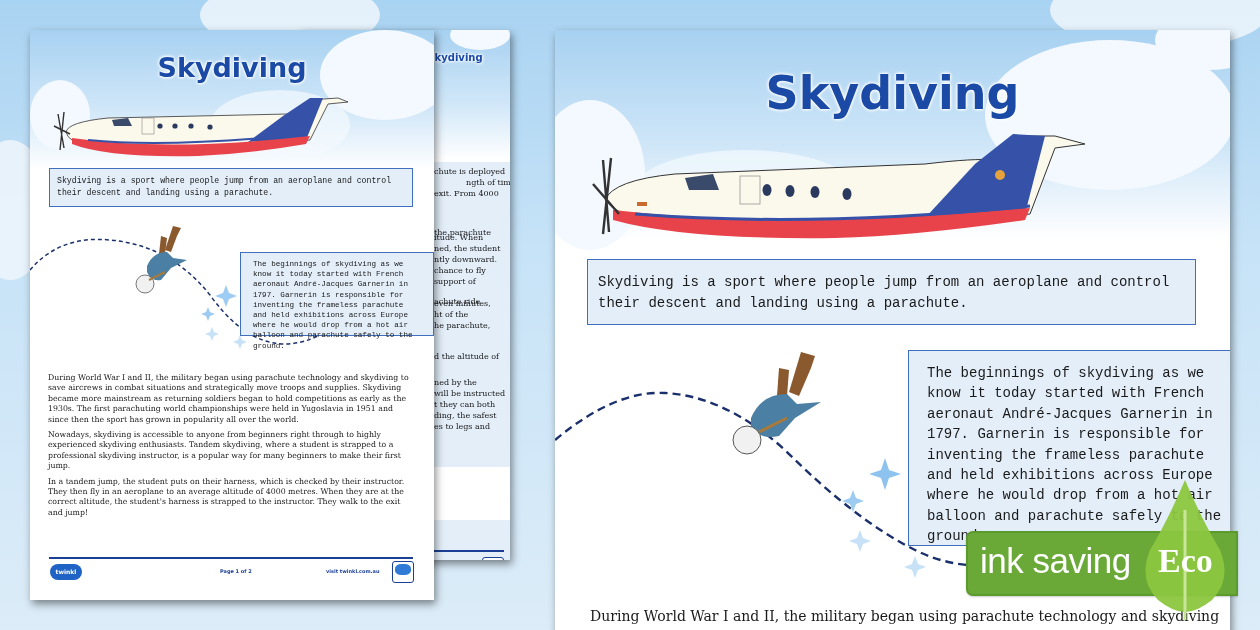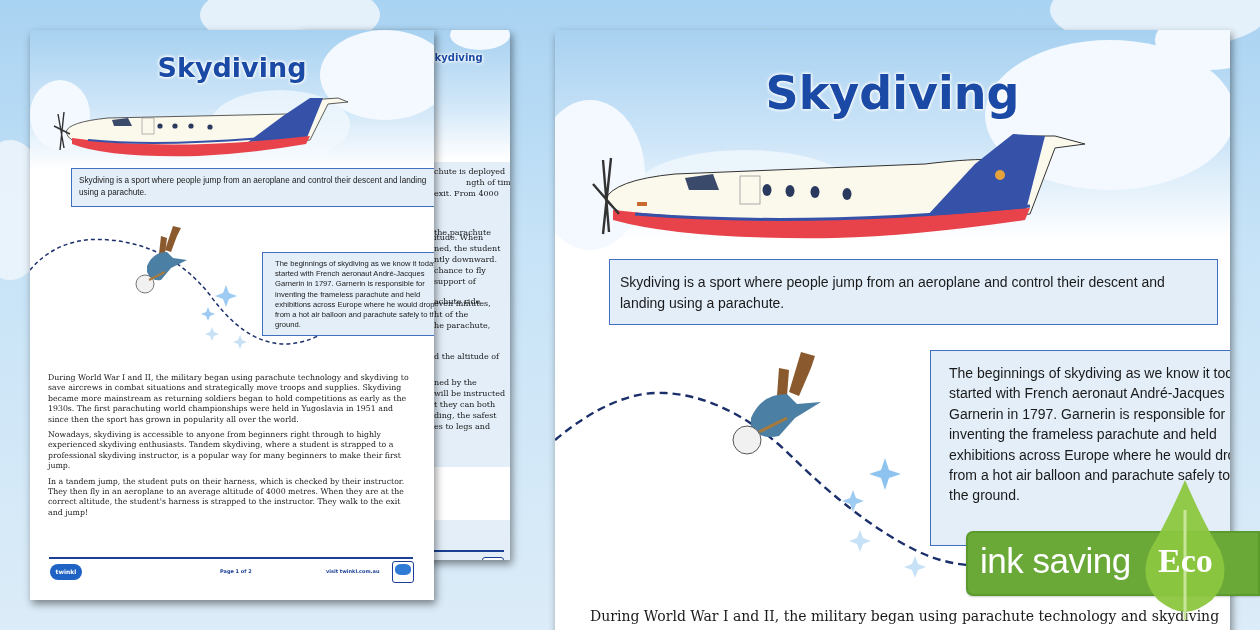--- a/index.html
+++ b/index.html
@@ -21,21 +21,21 @@
     background: linear-gradient(180deg, #a7d1f1 0%, #cfe6f8 55%, #ffffff 100%);
   }
   .cloud { position: absolute; background: #f3f9fe; border-radius: 50%; }
   .title {
     position: absolute; left: 0; right: 0; text-align: center;
     font-family: "DejaVu Sans", sans-serif; font-weight: bold; color: #1a4aa5;
     text-shadow: 0 0 3px #fff, 0 0 3px #fff, 0 0 4px #fff;
   }
   .info-box {
     position: absolute; background: #e3eef9; border: 1.5px solid #3f6fbd;
-    color: #1a1a1a; font-family: Liberation Sans, sans-serif; margin-left: 22px;
+    color: #1a1a1a; font-family: Liberation Mono, monospace;
   }
   .body-text { position: absolute; color: #1a1a1a; font-family: "DejaVu Serif", serif; }
   .body-text p { margin-bottom: 5px; }
   .footer-line { position: absolute; height: 2px; background: #1a3f95; }
   .twinkl-logo {
     position: absolute; background: #1f63c4; color: #fff; font-weight: bold;
     border-radius: 10px; text-align: center; font-family: "DejaVu Sans", sans-serif;
   }
   .footer-text { position: absolute; font-family: "DejaVu Sans", sans-serif; font-weight: bold; color: #1a3f95; }
   .badge { position: absolute; border: 1.5px solid #1a3f95; border-radius: 3px; background: #fff; }
@@ -46,21 +46,21 @@
   #page-back .side-text { position: absolute; left: 134px; font-family: "DejaVu Serif", serif; font-size: 8px; line-height: 11.2px; color: #1a1a1a; white-space: nowrap; }
 
   
   #page-small { left: 30px; top: 30px; width: 404px; height: 570px; }
 
   
   #page-large { left: 555px; top: 30px; width: 675px; height: 610px; }
 
   
   #eco-badge {
-    position: absolute; left: 966px; top: 531px; width: 294px; height: 65px;
+    position: absolute; left: 966px; top: 531px; width: 272px; height: 65px;
     background: #6aa937; border: 2px solid #5b9a2c; border-radius: 7px 0 0 7px;
     box-shadow: 0 1px 2px rgba(0,0,0,.2);
   }
   #eco-label {
     position: absolute; left: 12px; top: 8px; font-family: "Liberation Sans", sans-serif;
     font-size: 35px; color: #ffffff; letter-spacing: -0.5px;
   }
   #eco-leaf { position: absolute; left: 1142px; top: 480px; width: 86px; height: 140px; }
   #eco-word {
     position: absolute; left: 1158px; top: 542px; font-family: Liberation Serif, serif;

